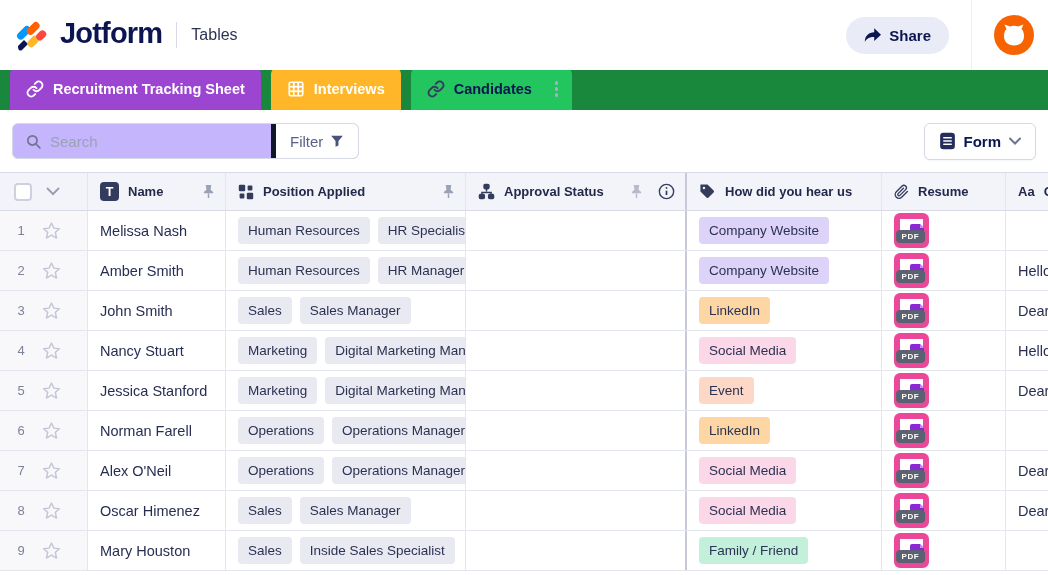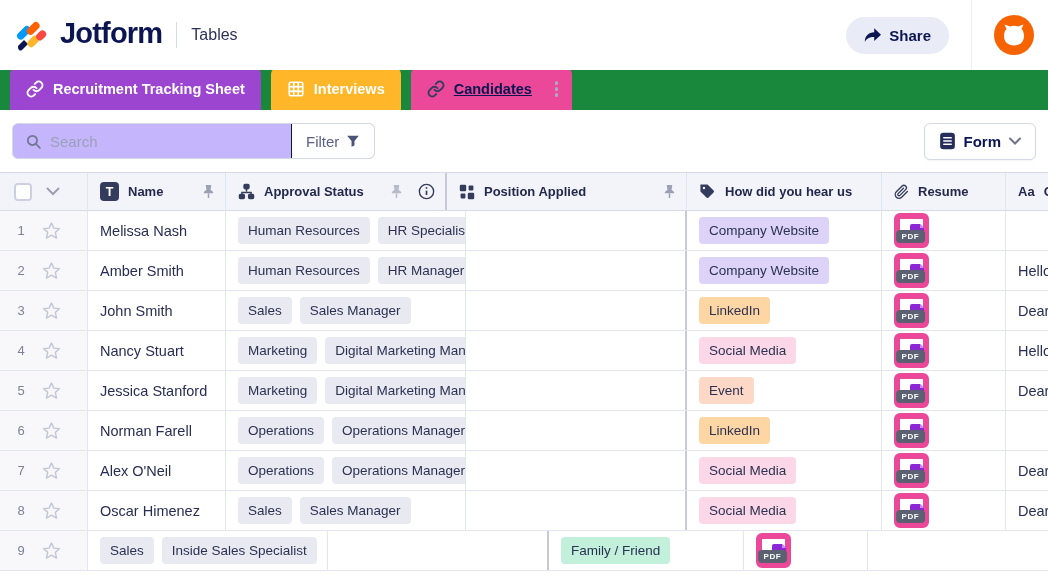--- a/index.html
+++ b/index.html
@@ -27,36 +27,36 @@
     display:flex; align-items:center; justify-content:center; cursor:pointer; }
 
   
   .tab-bar { height:40px; background:#19883c; display:flex; align-items:flex-end;
     padding:0 0 0 10px; }
   .sheet-tab { height:42px; display:flex; align-items:center; gap:9px; padding:0 16px;
     border-radius:6px 6px 0 0; margin-right:10px; font-size:14.5px; font-weight:700;
     cursor:pointer; white-space:nowrap; }
   .tab-purple { background:#9c45d0; color:#fff; }
   .tab-orange { background:#ffb629; color:#fff; }
-  .tab-active { background:#ec4899; color:#0a1551; padding-right:8px;text-decoration:underline; }
+  .tab-active { background:#22c55e; color:#0a1551; padding-right:8px; }
   .kebab { display:flex; flex-direction:column; gap:2.5px; padding:6px 6px; margin-left:8px;
     cursor:pointer; border-radius:4px; }
   .kebab i { width:3.5px; height:3.5px; border-radius:50%; background:#a9aec3; display:block; }
 
   
   .toolbar { height:62px; background:#fff; display:flex; align-items:center; padding:0 12px; }
   .search-group { display:flex; height:36px; border:1px solid #d5d8e5; border-radius:6px;
     overflow:hidden; background:#c4b5fd; }
   .search-box { display:flex; align-items:center; gap:8px; width:258px; padding:0 12px; }
   .search-box input { border:none; outline:none; flex:1; font-size:15px; color:#2c3356;
     font-family:inherit; background:transparent; }
   .search-box input::placeholder { color:#9ba1b7; }
   .filter-btn { display:flex; align-items:center; gap:7px; padding:0 14px;
-    border-left:1px solid #0f172a; background:#fff; border-top:none; border-right:none;
-    border-bottom:none; font-size:15px; color:#5a6185; cursor:pointer; font-family:inherit;margin-left:20px; }
+    border-left:5px solid #0f172a; background:#fff; border-top:none; border-right:none;
+    border-bottom:none; font-size:15px; color:#5a6185; cursor:pointer; font-family:inherit; }
   .form-btn { margin-left:auto; display:flex; align-items:center; gap:8px; height:37px;
     background:#fff; border:1px solid #d5d8e5; border-radius:6px; padding:0 14px;
     font-size:15px; font-weight:700; color:#0a1551; cursor:pointer; font-family:inherit;
     box-shadow:0 1px 2px rgba(20,30,80,.05); }
 
   
   .grid { border-top:1px solid #d8dae6; }
   .grid-row { display:flex; height:40px; border-bottom:1px solid #e4e6ef; background:#fff; }
   .grid-head { height:38px; background:#f3f4f9; border-bottom:1px solid #d8dae6; }
   .cell { flex:0 0 auto; display:flex; align-items:center; overflow:hidden;
@@ -240,20 +240,39 @@
         <span class="tbadge">T</span>
         <span class="head-label">Name</span>
         <span class="pin">
           <svg width="13" height="15" viewBox="0 0 14 16">
               <path d="M4 1h6l-.8 5.2L12 8.5V10H2V8.5l2.8-2.3L4 1z" fill="#9aa0b5"></path>
               <line x1="7" y1="10" x2="7" y2="15" stroke="#9aa0b5" stroke-width="1.6"></line>
             </svg>
         </span>
       </div>
     </div>
+    <div class="cell c-pos">
+      <div class="head-cell-inner">
+        <span>
+          <svg width="16" height="16" viewBox="0 0 20 20">
+              <rect x="1" y="1" width="8" height="8" rx="1.5" fill="#343c5e"></rect>
+              <rect x="12" y="2" width="6" height="6" rx="1" fill="#343c5e"></rect>
+              <rect x="2" y="12" width="6" height="6" rx="1" fill="#343c5e"></rect>
+              <rect x="11" y="11" width="8" height="8" rx="1.5" fill="#343c5e"></rect>
+            </svg>
+        </span>
+        <span class="head-label">Position Applied</span>
+        <span class="pin">
+          <svg width="13" height="15" viewBox="0 0 14 16">
+              <path d="M4 1h6l-.8 5.2L12 8.5V10H2V8.5l2.8-2.3L4 1z" fill="#9aa0b5"></path>
+              <line x1="7" y1="10" x2="7" y2="15" stroke="#9aa0b5" stroke-width="1.6"></line>
+            </svg>
+        </span>
+      </div>
+    </div>
     <div class="cell c-appr">
       <div class="head-cell-inner">
         <span>
           <svg width="17" height="17" viewBox="0 0 24 24" fill="none" stroke="#343c5e" stroke-width="2">
             <rect x="8.5" y="2" width="7" height="6" rx="1.5" fill="#343c5e"></rect>
             <path d="M12 8v4M5.5 16v-2.5h13V16"></path>
             <rect x="2" y="16" width="7" height="6" rx="1.5" fill="#343c5e"></rect>
             <rect x="15" y="16" width="7" height="6" rx="1.5" fill="#343c5e"></rect>
           </svg>
         </span>
@@ -266,39 +285,20 @@
         </span>
         <span class="info-ic">
           <svg width="17" height="17" viewBox="0 0 20 20" fill="none" stroke="#343c5e" stroke-width="1.6">
               <circle cx="10" cy="10" r="8.4"></circle>
               <line x1="10" y1="9" x2="10" y2="14.2" stroke-width="2"></line>
               <circle cx="10" cy="5.8" r="1.1" fill="#343c5e" stroke="none"></circle>
             </svg>
         </span>
       </div>
     </div>
-    <div class="cell c-pos">
-      <div class="head-cell-inner">
-        <span>
-          <svg width="16" height="16" viewBox="0 0 20 20">
-              <rect x="1" y="1" width="8" height="8" rx="1.5" fill="#343c5e"></rect>
-              <rect x="12" y="2" width="6" height="6" rx="1" fill="#343c5e"></rect>
-              <rect x="2" y="12" width="6" height="6" rx="1" fill="#343c5e"></rect>
-              <rect x="11" y="11" width="8" height="8" rx="1.5" fill="#343c5e"></rect>
-            </svg>
-        </span>
-        <span class="head-label">Position Applied</span>
-        <span class="pin">
-          <svg width="13" height="15" viewBox="0 0 14 16">
-              <path d="M4 1h6l-.8 5.2L12 8.5V10H2V8.5l2.8-2.3L4 1z" fill="#9aa0b5"></path>
-              <line x1="7" y1="10" x2="7" y2="15" stroke="#9aa0b5" stroke-width="1.6"></line>
-            </svg>
-        </span>
-      </div>
-    </div>
     <div class="cell c-src">
       <div class="head-cell-inner">
         <span>
           <svg width="17" height="17" viewBox="0 0 24 24">
               <path d="M20.59 13.41l-7.17 7.17a2 2 0 0 1-2.83 0L2 12V2h10l8.59 8.59a2 2 0 0 1 0 2.82z" fill="#343c5e"></path>
               <circle cx="7" cy="7" r="1.7" fill="#f3f4f9"></circle>
             </svg>
         </span>
         <span class="head-label">How did you hear us</span>
       </div>
@@ -595,20 +595,23 @@
 
   <div class="grid-row">
     <div class="cell c-handle">
       <span class="row-num">9</span>
       <span class="star">
           <svg width="19" height="19" viewBox="0 0 24 24" fill="none" stroke="#c3c7d6" stroke-width="1.8" stroke-linejoin="round">
             <polygon points="12,2.5 15,9 22,9.7 16.8,14.4 18.4,21.5 12,17.8 5.6,21.5 7.2,14.4 2,9.7 9,9"></polygon>
           </svg>
         </span>
     </div>
+    <div class="cell c-name">
+        <span class="cell-text">Mary Houston</span>
+      </div>
     <div class="cell c-pos">
       <span class="chip">Sales</span>
       <span class="chip">Inside Sales Specialist</span>
     </div>
     <div class="cell c-appr"></div>
     <div class="cell c-src">
       <span class="chip src-family">Family / Friend</span>
     </div>
     <div class="cell c-res">
       <span class="pdf-card">

